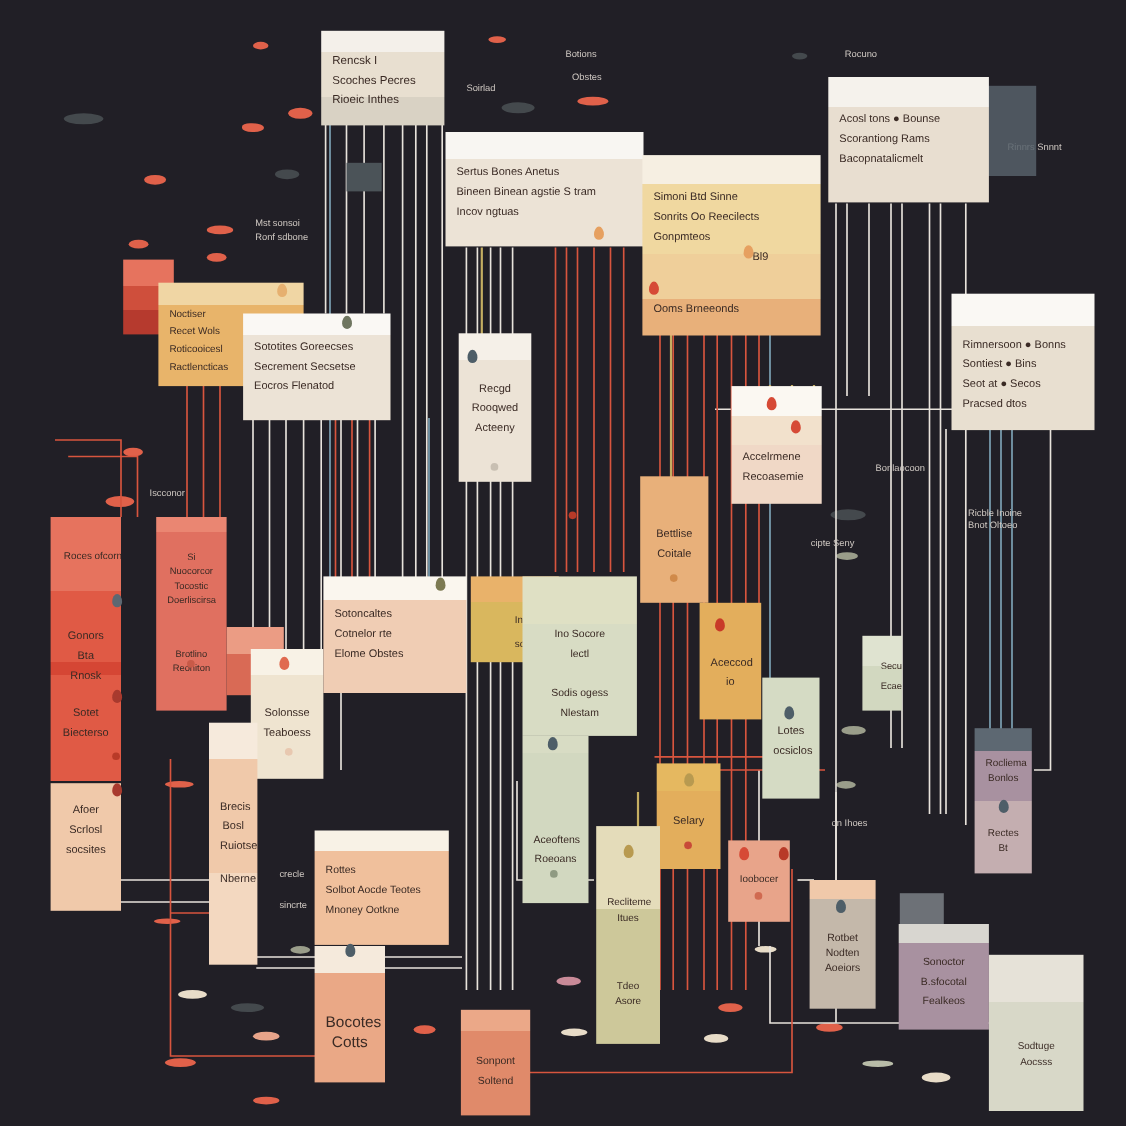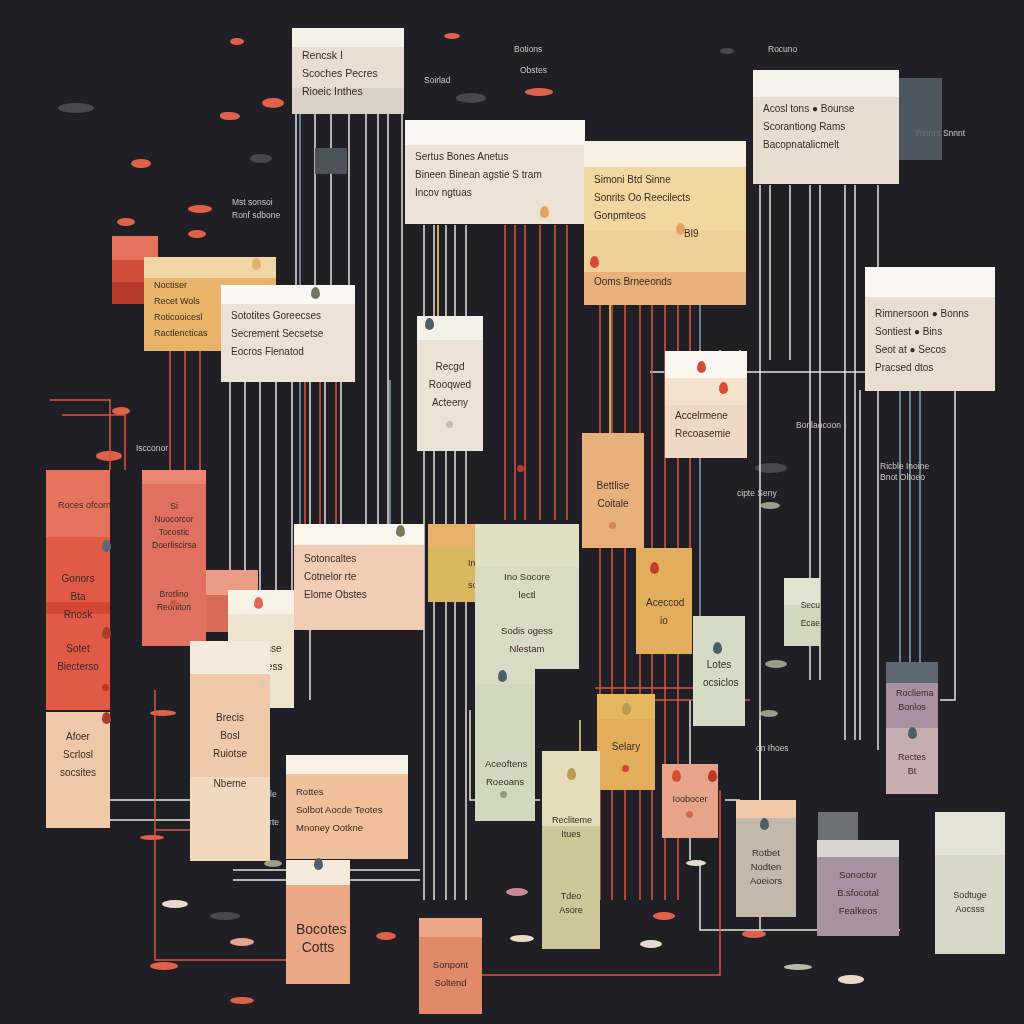--- a/index.html
+++ b/index.html
@@ -229,21 +229,21 @@
   </div>
 
   <div class="card" style="left:221px;top:285px;width:134px;height:97px;background:linear-gradient(#faf8f4 0 20%,#ece3d6 20%);padding-top:22px;font-size:10px;">
     <div class="lines">
         <span class="ln">Sototites Goreecses</span>
         <span class="ln">Secrement Secsetse</span>
         <span class="ln">Eocros Flenatod</span>
       </div>
   </div>
 
-  <div class="card center" style="left:417px;top:316px;width:66px;height:135px;background:linear-gradient(#f5f0e8 0 18%,#ece3d6 18%);padding-top:42px;font-size:10px;">
+  <div class="card center" style="left:417px;top:303px;width:66px;height:135px;background:linear-gradient(#f5f0e8 0 18%,#ece3d6 18%);padding-top:42px;font-size:10px;">
     <div class="lines">
         <span class="ln">Recgd</span>
         <span class="ln">Rooqwed</span>
         <span class="ln">Acteeny</span>
       </div>
   </div>
 
 
   <div class="card" style="left:665px;top:351px;width:82px;height:107px;background:linear-gradient(#fbf8f2 0 25%,#f2e1cc 25% 50%,#f0d8c6 50%);padding-top:56px;font-size:10px;">
     <div class="lines">
@@ -348,21 +348,21 @@
 
   <div class="card center" style="left:886px;top:662px;width:52px;height:132px;background:linear-gradient(#5d6872 0 16%,#a891a0 16% 50%,#c4aeb0 50%);padding-top:24px;font-size:9px;line-height:14px;">
     <div class="lines">
         <span class="ln">Rocliema</span>
         <span class="ln">Bonlos</span>
         <span class="ln" style="margin-top:36px;">Rectes</span>
         <span class="ln">Bt</span>
       </div>
   </div>
 
-  <div class="card center" style="left:190px;top:641px;width:80px;height:220px;background:linear-gradient(#f6eadc 0 15%,#f0c9aa 15% 62%,#f3d8c0 62%);padding-top:68px;font-size:10px;">
+  <div class="card center" style="left:190px;top:657px;width:44px;height:220px;background:linear-gradient(#f6eadc 0 15%,#f0c9aa 15% 62%,#f3d8c0 62%);padding-top:68px;font-size:10px;">
     <div class="lines">
         <span class="ln">Brecis</span>
         <span class="ln">Bosl</span>
         <span class="ln">Ruiotse</span>
         <span class="ln" style="margin-top:12px;">Nberne</span>
       </div>
   </div>
 
   <div class="card" style="left:286px;top:755px;width:122px;height:104px;background:linear-gradient(#f8f2e6 0 18%,#f0c09c 18%);padding-top:28px;font-size:9.5px;">
     <div class="lines">
@@ -423,21 +423,21 @@
   </div>
 
   <div class="card center" style="left:817px;top:840px;width:82px;height:96px;background:linear-gradient(#d8d6d0 0 18%,#a891a0 18%);padding-top:26px;font-size:9.5px;">
     <div class="lines">
         <span class="ln">Sonoctor</span>
         <span class="ln">B.sfocotal</span>
         <span class="ln">Fealkeos</span>
       </div>
   </div>
 
-  <div class="card center" style="left:899px;top:812px;width:70px;height:142px;background:linear-gradient(#e6e2d8 0 30%,#d8d8c8 30%);padding-top:76px;font-size:9px;line-height:14px;margin-left:36px;">
+  <div class="card center" style="left:899px;top:868px;width:86px;height:142px;background:linear-gradient(#e6e2d8 0 30%,#d8d8c8 30%);padding-top:76px;font-size:9px;line-height:14px;">
     <div class="lines">
         <span class="ln">Sodtuge</span>
         <span class="ln">Aocsss</span>
       </div>
   </div>
 
   <div class="drop" style="left:311px;top:287px;background:#6f7660;"></div>
   <div class="drop" style="left:252px;top:258px;background:#e6b070;"></div>
   <div class="drop" style="left:425px;top:318px;background:#4e5e68;"></div>
   <div class="drop" style="left:540px;top:206px;background:#e6a060;"></div>

